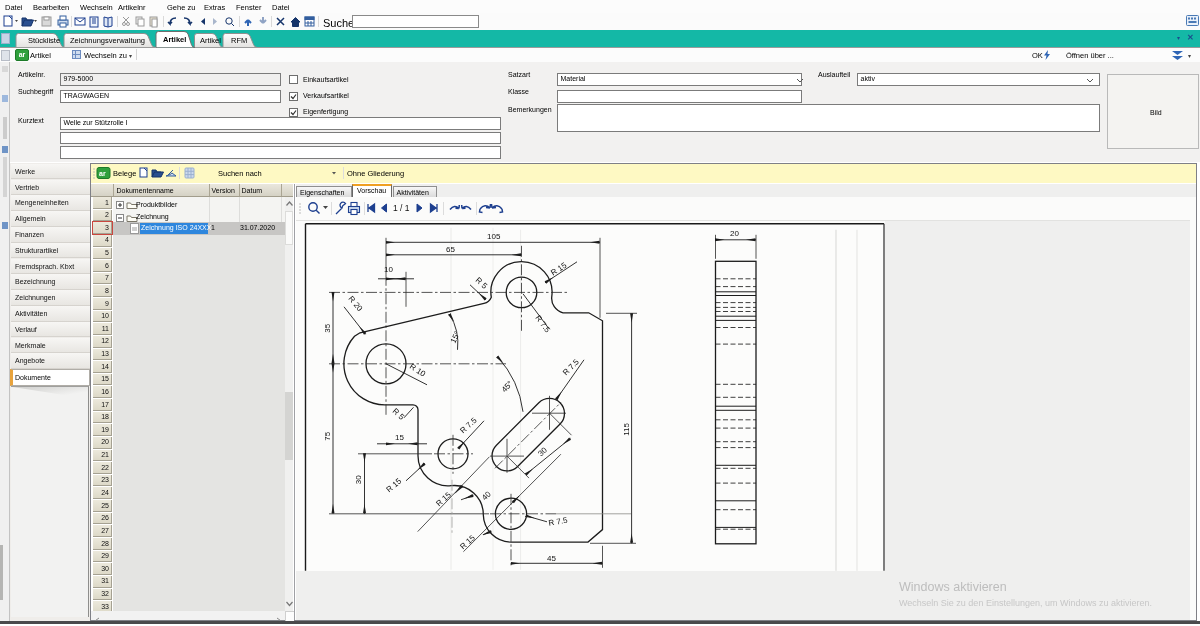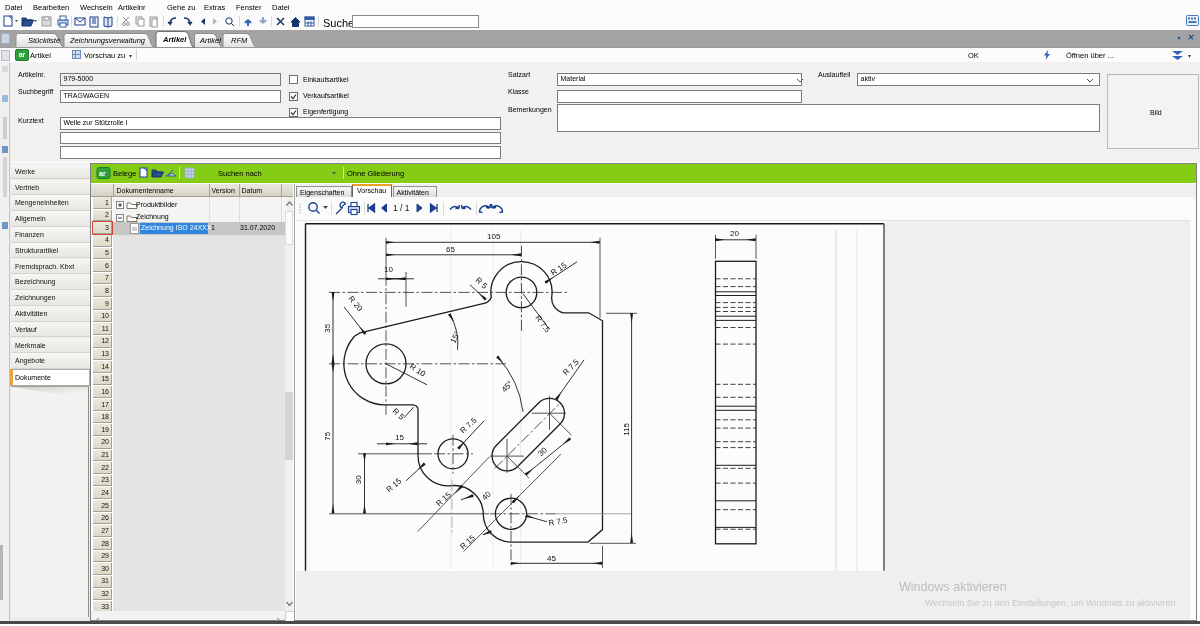--- a/index.html
+++ b/index.html
@@ -3,37 +3,37 @@
 <meta charset="utf-8">
 <style>
   html,body{margin:0;padding:0;}
   body{width:1200px;height:626px;overflow:hidden;font-family:"Liberation Sans",sans-serif;background:#fff;position:relative;}
   .abs{position:absolute;}
   #menubar{left:0;top:0;width:1200px;height:13px;background:#fcfcfc;font-size:7.5px;color:#000;}
   #menubar span{position:absolute;top:3px;text-align:right;}
   #toolbar{left:0;top:13px;width:1200px;height:17px;background:#fbfbfb;}
   #searchlbl{left:323px;top:4px;font-size:11px;color:#000;}
   #searchbox{left:352px;top:2px;width:125px;height:11px;background:#fff;border:1px solid #8a8a8a;}
-  #tabstrip{left:0;top:30px;width:1200px;height:18px;background:#a3a3a3;font-style:italic;}
+  #tabstrip{left:0;top:30px;width:1200px;height:18px;background:#14b8a6;}
   #artrow{left:0;top:48px;width:1200px;height:14px;background:#fcfcfc;}
   .aricon{position:absolute;width:12px;height:10px;background:#2fa03c;border:1px solid #1d7a28;border-radius:2px;color:#fff;font-size:7px;font-weight:bold;text-align:center;line-height:10px;}
   .t7{position:absolute;font-size:7px;color:#000;}
   .t75{position:absolute;font-size:7.5px;color:#000;}
   #form{left:10px;top:62px;width:1190px;height:100px;background:#f2f1f0;}
   .fld{position:absolute;background:#fff;border:1px solid #7b7b7b;font-size:7px;color:#000;padding:1px 0 0 3px;box-sizing:border-box;}
   .lbl{position:absolute;font-size:7px;color:#000;}
   .cb{position:absolute;width:9px;height:9px;background:#fff;border:1px solid #6e6e6e;box-sizing:border-box;}
   .caret{position:absolute;color:#444;font-size:6px;}
   #leftstrip{left:0;top:62px;width:10px;height:559px;background:#f0f0f0;border-right:1px solid #c3c3c3;box-sizing:border-box;}
   #sidebar{left:10px;top:163px;width:80px;height:458px;background:#efedea;}
   .sbitem{position:absolute;left:1px;width:79px;height:15.8px;background:linear-gradient(#f7f6f4,#e8e6e2);border-bottom:1px solid #d6d3ce;font-size:7px;color:#111;line-height:15px;padding-left:4px;box-sizing:border-box;}
   .sbact{position:absolute;left:0px;width:80px;height:16.5px;background:#fff;border:1px solid #b0ada7;border-left:3px solid #e8a33d;font-size:7px;color:#000;line-height:15px;padding-left:2px;box-sizing:border-box;}
   #tablepanel{left:90px;top:163px;width:1107px;height:458px;background:#fff;border:1px solid #7f8086;box-sizing:border-box;}
   #wa1{left:899px;top:580px;font-size:12.5px;color:#bdbdbd;}
-  #wa2{left:899px;top:597.5px;font-size:9px;color:#c7c7c7;margin-left:26px;}
+  #wa2{left:899px;top:597.5px;font-size:9px;color:#c7c7c7;}
   #bottombar{left:0;top:620.5px;width:1200px;height:3.8px;background:#4a4a4c;}
   .dim{font-size:8px;fill:#111;font-family:"Liberation Sans",sans-serif;}
 </style>
 </head>
 <body>
   <div id="menubar" class="abs">
     <span style="left:5px">Datei</span>
     <span style="left:33px">Bearbeiten</span>
     <span style="left:80px">Wechseln</span>
     <span style="left:118px">Artikelnr</span>
@@ -146,24 +146,24 @@
     <span class="abs" style="left:1187px;top:3px;font-size:8px;color:#1b4d8e;font-weight:bold">✕</span>
   </div>
   <div id="artrow" class="abs">
     <div class="aricon" style="left:15px;top:1px">ar</div>
     <span class="t75" style="left:30px;top:3px">Artikel</span>
     <svg width="9" height="9" style="position:absolute;left:72px;top:2px">
       <rect x="0.5" y="0.5" width="8" height="8" fill="#cfdcef" stroke="#6c8cc0"></rect>
       <line x1="3.5" y1="0" x2="3.5" y2="9" stroke="#6c8cc0"></line>
       <line x1="0" y1="4.5" x2="9" y2="4.5" stroke="#6c8cc0"></line>
     </svg>
-    <span class="t75" style="left:84px;top:3px">Vorschau zu</span>
+    <span class="t75" style="left:84px;top:3px">Wechseln zu</span>
     <span class="caret" style="left:129px;top:4px">▾</span>
     <span class="abs" style="left:136px;top:1px;width:1px;height:11px;background:#d5d5d5"></span>
-    <span class="t75" style="left:968px;top:3px">OK</span>
+    <span class="t75" style="left:1032px;top:3px">OK</span>
     <svg width="8" height="10" style="position:absolute;left:1043px;top:2px">
       <path d="M5,0 L1,5.5 L3.5,5.5 L2.5,10 L7,4 L4.5,4 Z" fill="#2f65b5"></path>
     </svg>
     <span class="t75" style="left:1066px;top:3px">Öffnen über ...</span>
     <svg width="13" height="9" style="position:absolute;left:1171px;top:3px">
       <path d="M1,0 L12,0 L6.5,4 Z" fill="#2f65b5"></path>
       <path d="M1,5 L12,5 L6.5,9 Z" fill="#2f65b5"></path>
     </svg>
     <span class="caret" style="left:1188px;top:4px">▾</span>
   </div>
@@ -231,21 +231,21 @@
     <div class="sbitem" style="top:158.7px">Verlauf</div>
     <div class="sbitem" style="top:174.5px">Merkmale</div>
     <div class="sbitem" style="top:190.3px">Angebote</div>
     <div class="sbact" style="top:206.1px">Dokumente</div>
     <div class="abs" style="left:1px;top:222.8px;width:78px;height:231px;background:#f2f2f1;border-top:1px solid #9f9f9d;border-right:1.5px solid #8e8e8c;box-sizing:border-box;">
       <div style="position:absolute;left:0;top:0;width:100%;height:12px;background:linear-gradient(to bottom right,#cfcfcd,rgba(255,255,255,0) 70%);clip-path:polygon(0 0,100% 0,100% 100%);"></div>
     </div>
   </div>
   <div id="tablepanel" class="abs"></div>
 
-  <div class="abs" style="left:91px;top:164px;width:1105px;height:19px;background:#84cc16;">
+  <div class="abs" style="left:91px;top:164px;width:1105px;height:19px;background:#fef9c3;">
     <svg width="1105" height="19" style="position:absolute;left:0;top:0">
       <g fill="#b5b5b5">
         <circle cx="3" cy="5" r="0.8"></circle>
         <circle cx="3" cy="8" r="0.8"></circle>
         <circle cx="3" cy="11" r="0.8"></circle>
         <circle cx="3" cy="14" r="0.8"></circle>
       </g>
       <rect x="6" y="3.5" width="13" height="11" rx="2" fill="#2fa03c" stroke="#1d7a28"></rect>
       <text x="8" y="12" font-size="7px" fill="#fff" font-weight="bold" font-family="Liberation Sans">ar</text>
       <text x="22" y="12" font-size="7.5px" fill="#000" font-family="Liberation Sans">Belege</text>

